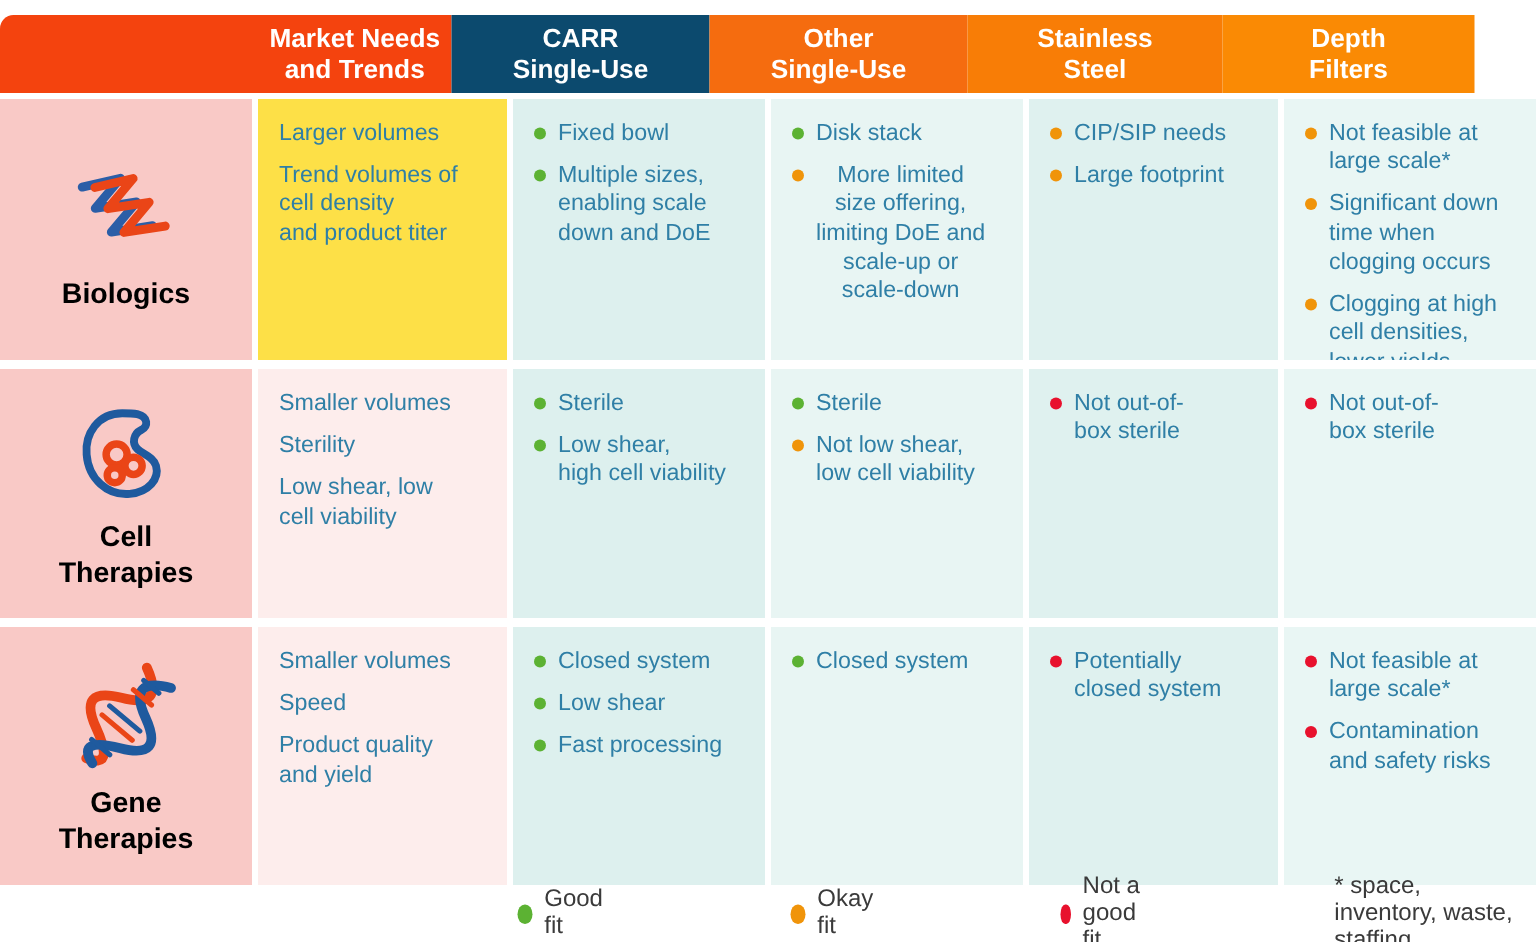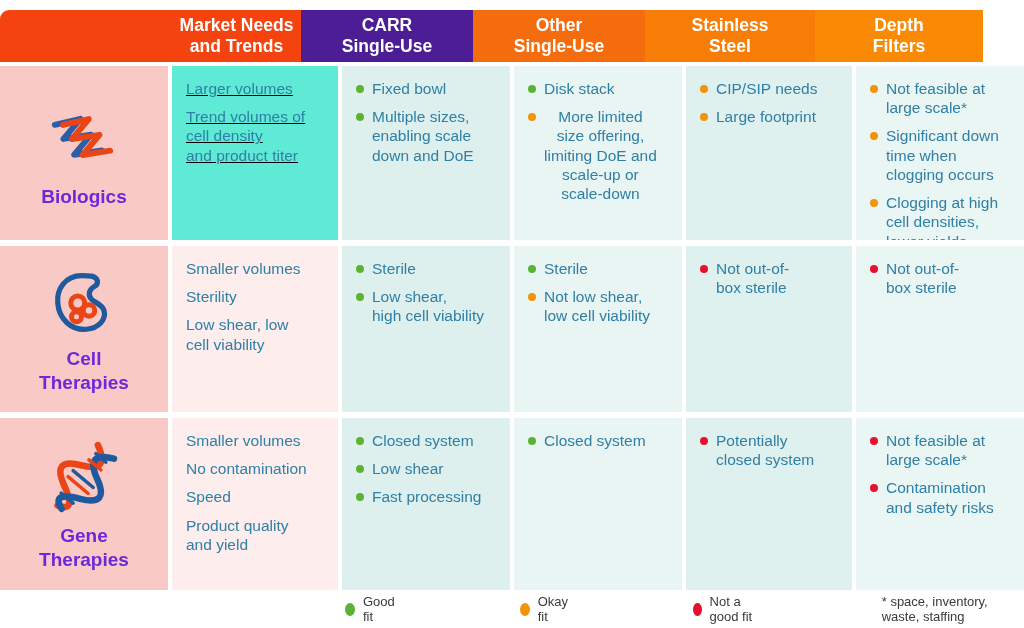--- a/index.html
+++ b/index.html
@@ -23,52 +23,52 @@
     column-gap:4px; margin-top:0;
   }
   .gap4 { height:4px; } .gap6 { height:6px; }
   .r1 { height:174px; } .r2 { height:166px; } .r3 { height:172px; }
   .cell { padding:13px 8px 0 14px; overflow:hidden; }
   .iconcell {
     display:flex; flex-direction:column; align-items:center; justify-content:center;
     padding:0 6px; text-align:center;
   }
   .rowlabel {
-    color:#6d28d9; font-weight:bold; font-size:19px; line-height:1.25;
+    color:#000000; font-weight:bold; font-size:19px; line-height:1.25;
     white-space:pre-line; margin-top:4px;
   }
   .need {
     color:#2F7FA6; font-size:15.5px; line-height:1.24; white-space:pre-line;
     margin-bottom:9px;
   }
   .bullet { display:flex; align-items:flex-start; margin-bottom:9px; }
   .dot {
     width:8px; height:8px; border-radius:50%; flex-shrink:0;
     margin:6px 8px 0 0; background:#999;
   }
   .btext { color:#2F7FA6; font-size:15.5px; line-height:1.24; white-space:pre-line; }
   
   .legend {
     height:38px; display:flex; align-items:center; padding-left:345px;
-    column-gap:122px; font-size:13px; color:#3A3A3A;
+    column-gap:122px; font-size:16px; color:#3A3A3A;
   }
   .lgitem { display:flex; align-items:center; }
   .lgdot { width:13px; height:13px; border-radius:50%; margin-right:8px; }
   .footnote { margin-left:auto; margin-right:12px; color:#3A3A3A; }
   svg { display:block; }
 </style>
 </head>
 <body>
 
 <div id="stage">
 
   <div class="header">
     <div class="hcell hc0" style="background: rgb(244, 67, 14);">Market Needs
 and Trends</div>
-    <div class="hcell hc1" style="background: #4c1d95;">CARR
+    <div class="hcell hc1" style="background: #0c4a6e;">CARR
 Single-Use</div>
     <div class="hcell hc2" style="background: rgb(245, 108, 15);">Other
 Single-Use</div>
     <div class="hcell hc3" style="background: rgb(248, 125, 6);">Stainless
 Steel</div>
     <div class="hcell hc4" style="background: rgb(250, 138, 4);">Depth
 Filters</div>
   </div>
 
   <div class="gap4"></div>
@@ -78,21 +78,21 @@
       <span>
         <svg viewBox="0 0 64 64" width="84" height="84" fill="none" stroke-linecap="round" stroke-linejoin="round">
           <g transform="rotate(40 32 32)">
             <polyline points="8,38 20,22 20,42 34,26 34,46 48,30" stroke="#2B5EA7" stroke-width="4.5"></polyline>
             <polyline points="13,34 25,18 25,38 39,22 39,42 53,26" stroke="#EA4517" stroke-width="4.5"></polyline>
           </g>
         </svg>
       </span>
       <div class="rowlabel">Biologics</div>
     </div>
-    <div class="cell" style="background: #5eead4; text-decoration: underline;">
+    <div class="cell" style="background: #fde047;">
       <div class="need">Larger volumes</div>
       <div class="need">Trend volumes of
 cell density
 and product titer</div>
     </div>
     <div class="cell" style="background: rgb(221, 240, 238);">
       <div class="bullet">
           <span class="dot" style="background: rgb(92, 178, 51);"></span>
           <span class="btext">Fixed bowl</span>
         </div>
@@ -222,21 +222,20 @@
             <line x1="22" y1="39" x2="42" y2="39" stroke="#EA4517" stroke-width="2.6"></line>
             <line x1="26" y1="52" x2="38" y2="52" stroke="#1F5A9E" stroke-width="2.6"></line>
           </g>
         </svg>
       </span>
       <div class="rowlabel">Gene
 Therapies</div>
     </div>
     <div class="cell" style="background: rgb(253, 237, 236);">
       <div class="need">Smaller volumes</div>
-      <div class="need">No contamination</div>
       <div class="need">Speed</div>
       <div class="need">Product quality
 and yield</div>
     </div>
     <div class="cell" style="background: rgb(221, 240, 238);">
       <div class="bullet">
           <span class="dot" style="background: rgb(92, 178, 51);"></span>
           <span class="btext">Closed system</span>
         </div>
       <div class="bullet">

